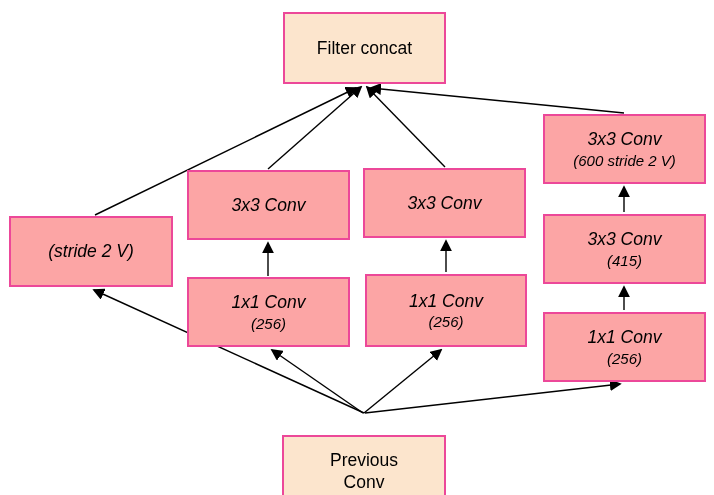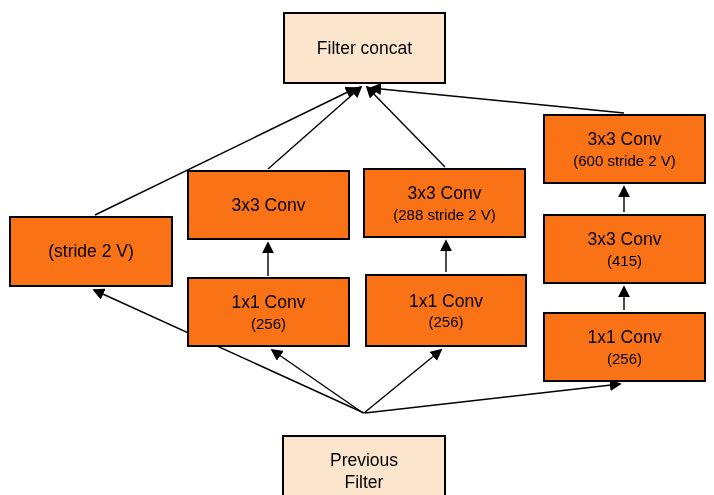--- a/index.html
+++ b/index.html
@@ -18,30 +18,30 @@
   #arrows {
     position: absolute;
     left: 0;
     top: 0;
     z-index: 1;
   }
   .node {
     position: absolute;
     z-index: 2;
     box-sizing: border-box;
-    border: 2px solid #000000;
+    border: 2px solid #ec4899;
     display: flex;
     flex-direction: column;
     align-items: center;
     justify-content: center;
     text-align: center;
     color: #000000;
     line-height: 1.28;
   }
-  .node.op { background: #f97316; }
+  .node.op { background: #fca5a5; font-style: italic; }
   .node.io { background: #fce5cd; }
   .l1 { font-size: 17.5px; }
   .l2 { font-size: 15px; }
   .l2.big { font-size: 17.5px; }
 </style>
 </head>
 <body>
 
 <div id="canvas">
 
@@ -80,21 +80,20 @@
     <div class="l1">3x3 Conv</div>
   </div>
 
   <div class="node op" style="left:187px; top:277px; width:163px; height:70px;">
     <div class="l1">1x1 Conv</div>
     <div class="l2">(256)</div>
   </div>
 
   <div class="node op" style="left:363px; top:168px; width:163px; height:70px;">
     <div class="l1">3x3 Conv</div>
-    <div class="l2">(288 stride 2 V)</div>
   </div>
 
   <div class="node op" style="left:365px; top:274px; width:162px; height:73px;">
     <div class="l1">1x1 Conv</div>
     <div class="l2">(256)</div>
   </div>
 
   <div class="node op" style="left:543px; top:114px; width:163px; height:70px;">
     <div class="l1">3x3 Conv</div>
     <div class="l2">(600 stride 2 V)</div>
@@ -105,16 +104,16 @@
     <div class="l2">(415)</div>
   </div>
 
   <div class="node op" style="left:543px; top:312px; width:163px; height:70px;">
     <div class="l1">1x1 Conv</div>
     <div class="l2">(256)</div>
   </div>
 
   <div class="node io" style="left:282px; top:435px; width:164px; height:72px;">
     <div class="l1">Previous</div>
-    <div class="l2 big">Filter</div>
+    <div class="l2 big">Conv</div>
   </div>
 
 </div>
 
 </body></html>

